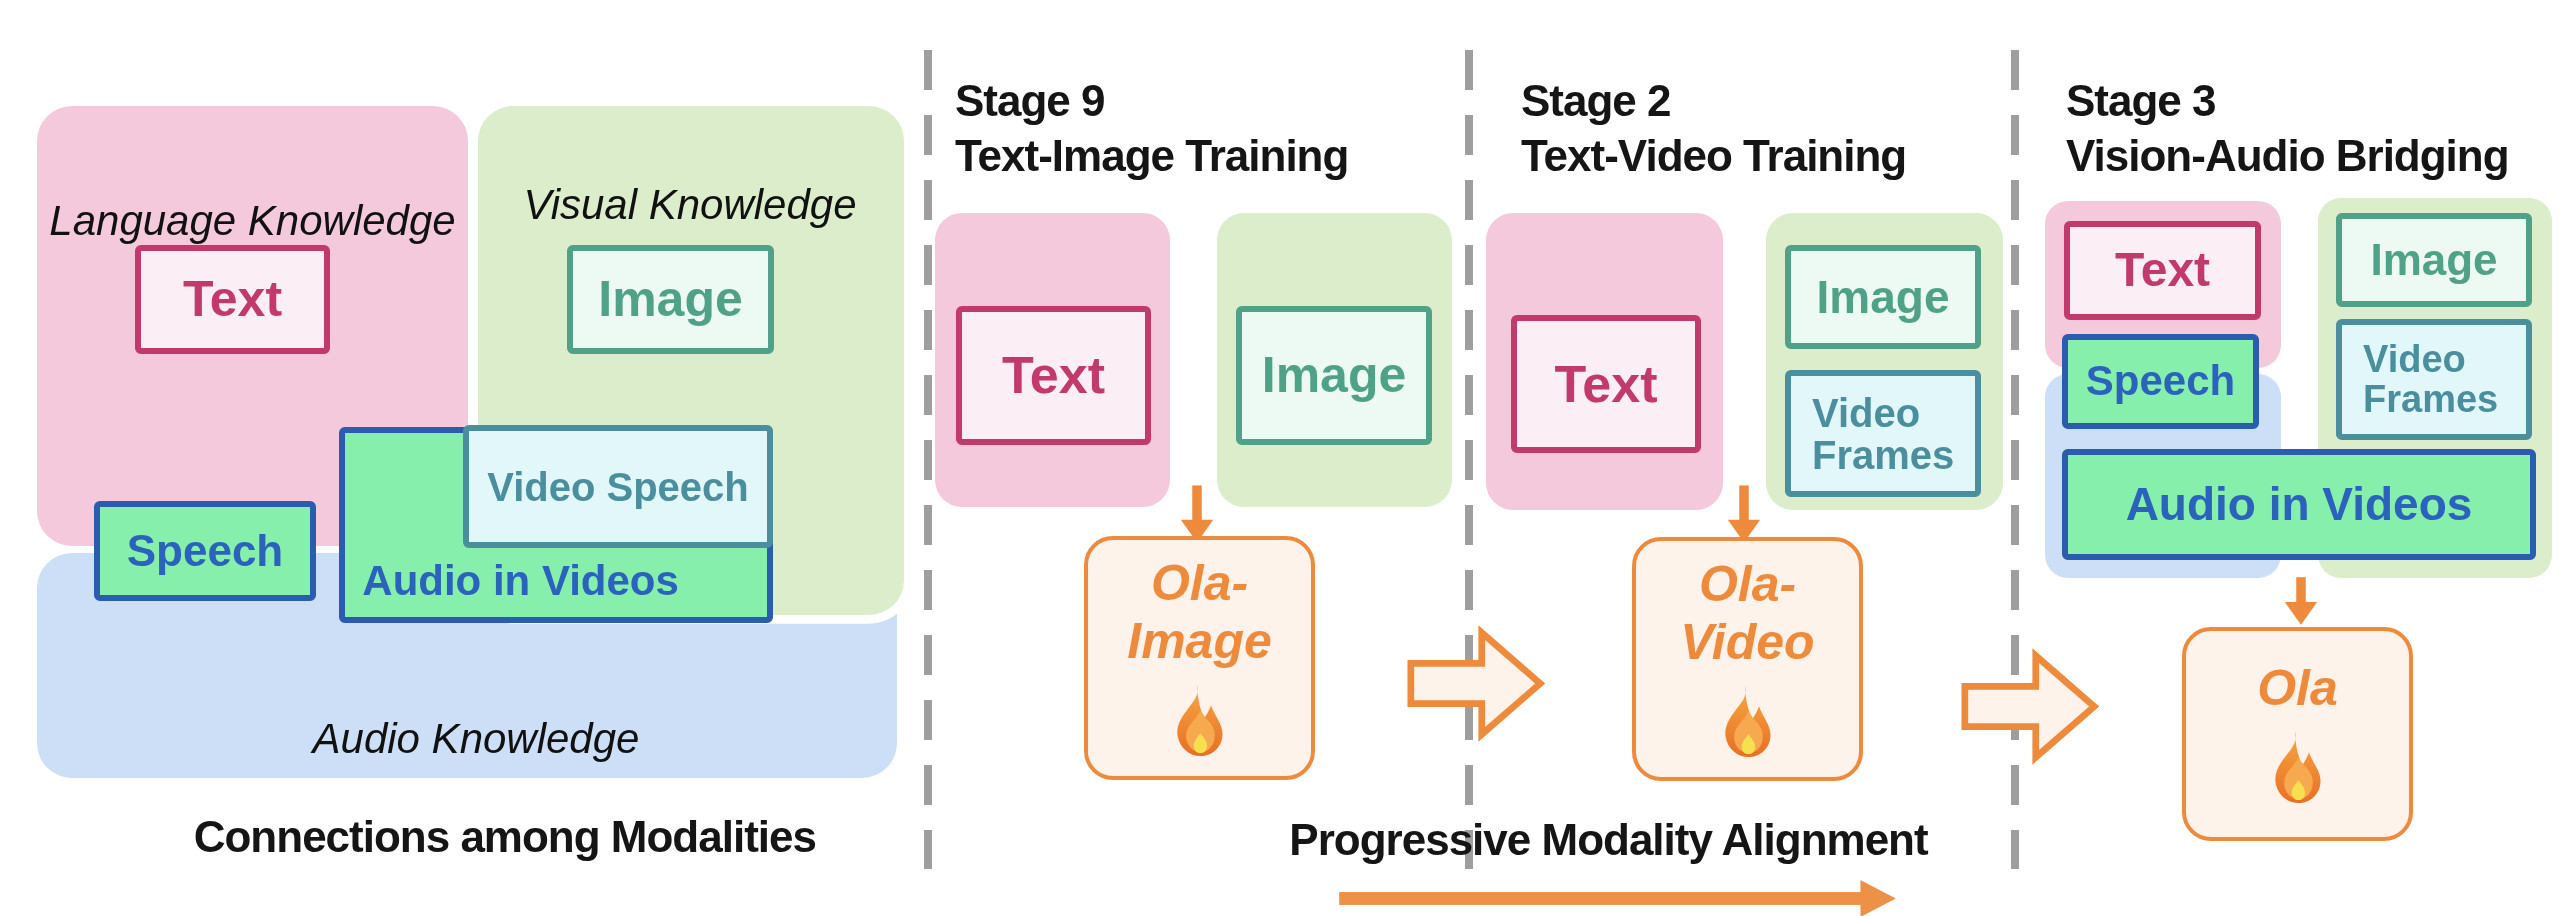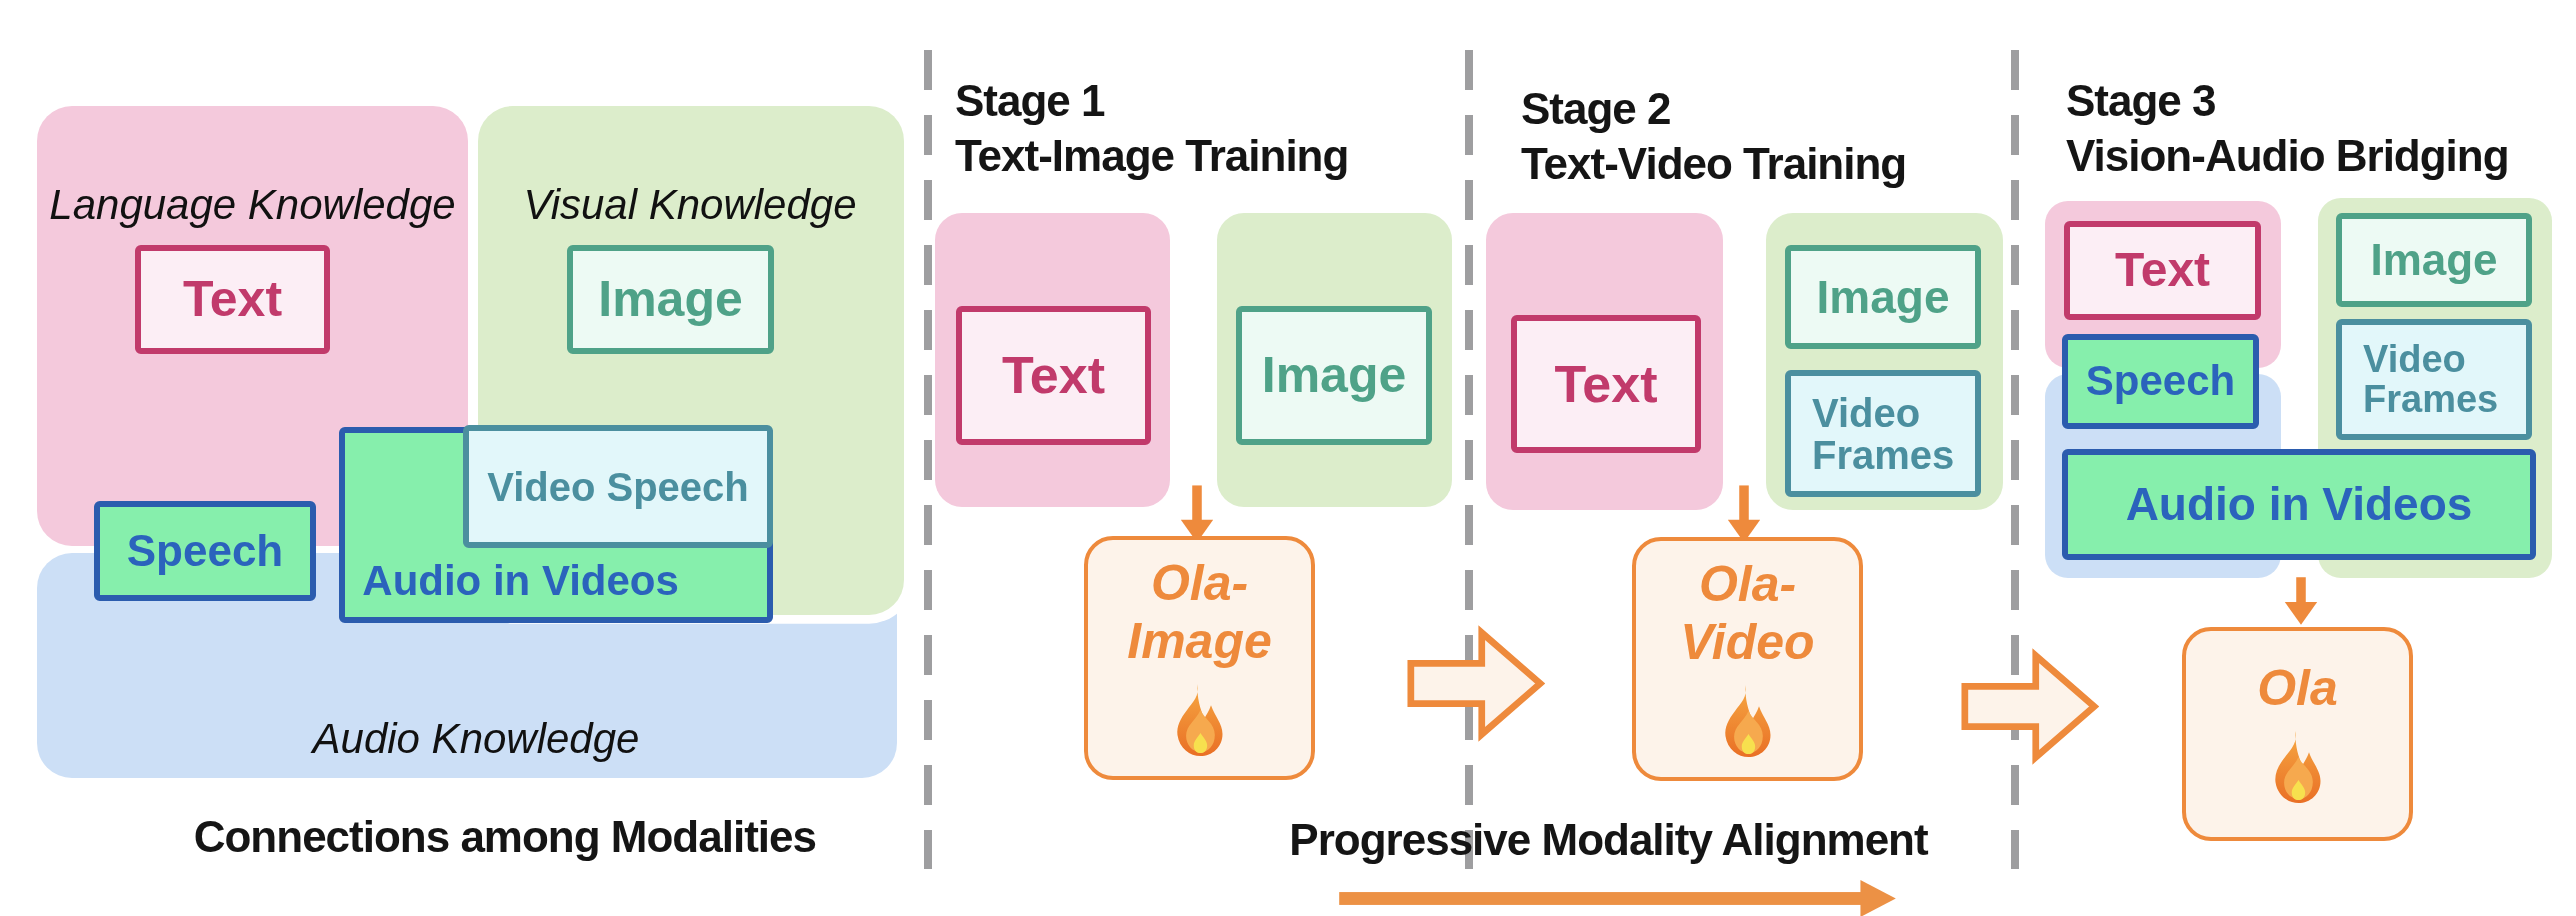--- a/index.html
+++ b/index.html
@@ -65,37 +65,37 @@
 <div class="canvas">
 
   <div class="abs vsep vsep1"></div>
   <div class="abs vsep vsep2"></div>
   <div class="abs vsep vsep3"></div>
 
   <div class="abs kc blue" style="left:37px;top:553px;width:860px;height:225px;z-index:1;"></div>
   <div class="abs kc pink" style="left:37px;top:106px;width:431px;height:440px;z-index:1;"></div>
   <div class="abs kc green halo" style="left:478px;top:106px;width:426px;height:509px;z-index:2;"></div>
 
-  <div class="abs klabel" style="left:46px;top:181px;width:413px;z-index:3;">Language Knowledge</div>
+  <div class="abs klabel" style="left:46px;top:197px;width:413px;z-index:3;">Language Knowledge</div>
   <div class="abs klabel" style="left:488px;top:181px;width:404px;z-index:3;">Visual Knowledge</div>
   <div class="abs klabel" style="left:274px;top:715px;width:404px;z-index:3;">Audio Knowledge</div>
 
   <div class="abs mbox pinkb" style="left:135px;top:245px;width:195px;height:109px;font-size:50px;z-index:3;">Text</div>
   <div class="abs mbox greenb" style="left:567px;top:245px;width:207px;height:109px;font-size:50px;z-index:3;">Image</div>
 
   <div class="abs mbox blueb" style="left:339px;top:427px;width:434px;height:196px;z-index:4;">
     <span class="abs" style="left:17.3px;bottom:13.5px;font-size:42px;">Audio in Videos</span>
   </div>
   <div class="abs mbox tealb" style="left:463px;top:425px;width:310px;height:123px;font-size:40px;z-index:5;">Video Speech</div>
   <div class="abs mbox blueb" style="left:94px;top:501px;width:222px;height:100px;font-size:44px;z-index:6;">Speech</div>
 
   <div class="abs caption" style="left:85px;top:812px;width:731px;font-size:44px;">Connections among Modalities</div>
 
   <div class="abs stage-title" style="left:955px;top:73px;">
-    <div>Stage 1</div>
+    <div>Stage 9</div>
     <div>Text-Image Training</div>
   </div>
   <div class="abs kc pink" style="left:935px;top:213px;width:235px;height:294px;border-radius:27px;z-index:1;"></div>
   <div class="abs kc green" style="left:1217px;top:213px;width:235px;height:294px;border-radius:27px;z-index:1;"></div>
   <div class="abs mbox pinkb" style="left:956px;top:306px;width:195px;height:139px;font-size:52px;z-index:3;">Text</div>
   <div class="abs mbox greenb" style="left:1236px;top:306px;width:196px;height:139px;font-size:50px;z-index:3;">Image</div>
 
   <svg class="abs arrow-svg" style="left:1177px;top:483px;" width="40" height="62" viewBox="0 0 42 64">
     <rect x="16" y="2" width="10" height="38" fill="#ee8a3c"></rect>
     <polygon points="4,38 38,38 21,62" fill="#ee8a3c"></polygon>
@@ -106,21 +106,21 @@
     <div class="oline">Image</div>
     <svg class="flame" viewBox="0 0 72 86" width="69" height="83">
         <use href="#flame-sym"></use>
       </svg>
   </div>
 
   <svg class="abs arrow-svg" style="left:1407px;top:625px;" width="138" height="117" viewBox="0 0 144 122">
     <polygon points="4,40 78,40 78,8 139,61 78,114 78,82 4,82" fill="#fdf3ea" stroke="#ee8a3c" stroke-width="7"></polygon>
   </svg>
 
-  <div class="abs stage-title" style="left:1521px;top:73px;margin-top:8px;">
+  <div class="abs stage-title" style="left:1521px;top:73px;">
     <div>Stage 2</div>
     <div>Text-Video Training</div>
   </div>
   <div class="abs kc pink" style="left:1486px;top:213px;width:237px;height:297px;border-radius:27px;z-index:1;"></div>
   <div class="abs kc green" style="left:1766px;top:213px;width:237px;height:297px;border-radius:27px;z-index:1;"></div>
   <div class="abs mbox pinkb" style="left:1511px;top:315px;width:190px;height:138px;font-size:52px;z-index:3;">Text</div>
   <div class="abs mbox greenb" style="left:1785px;top:245px;width:196px;height:104px;font-size:46px;z-index:3;">Image</div>
   <div class="abs mbox tealb leftpad" style="left:1785px;top:370px;width:196px;height:127px;font-size:40px;z-index:3;">
     <span>
       <span style="display:block">Video</span>

